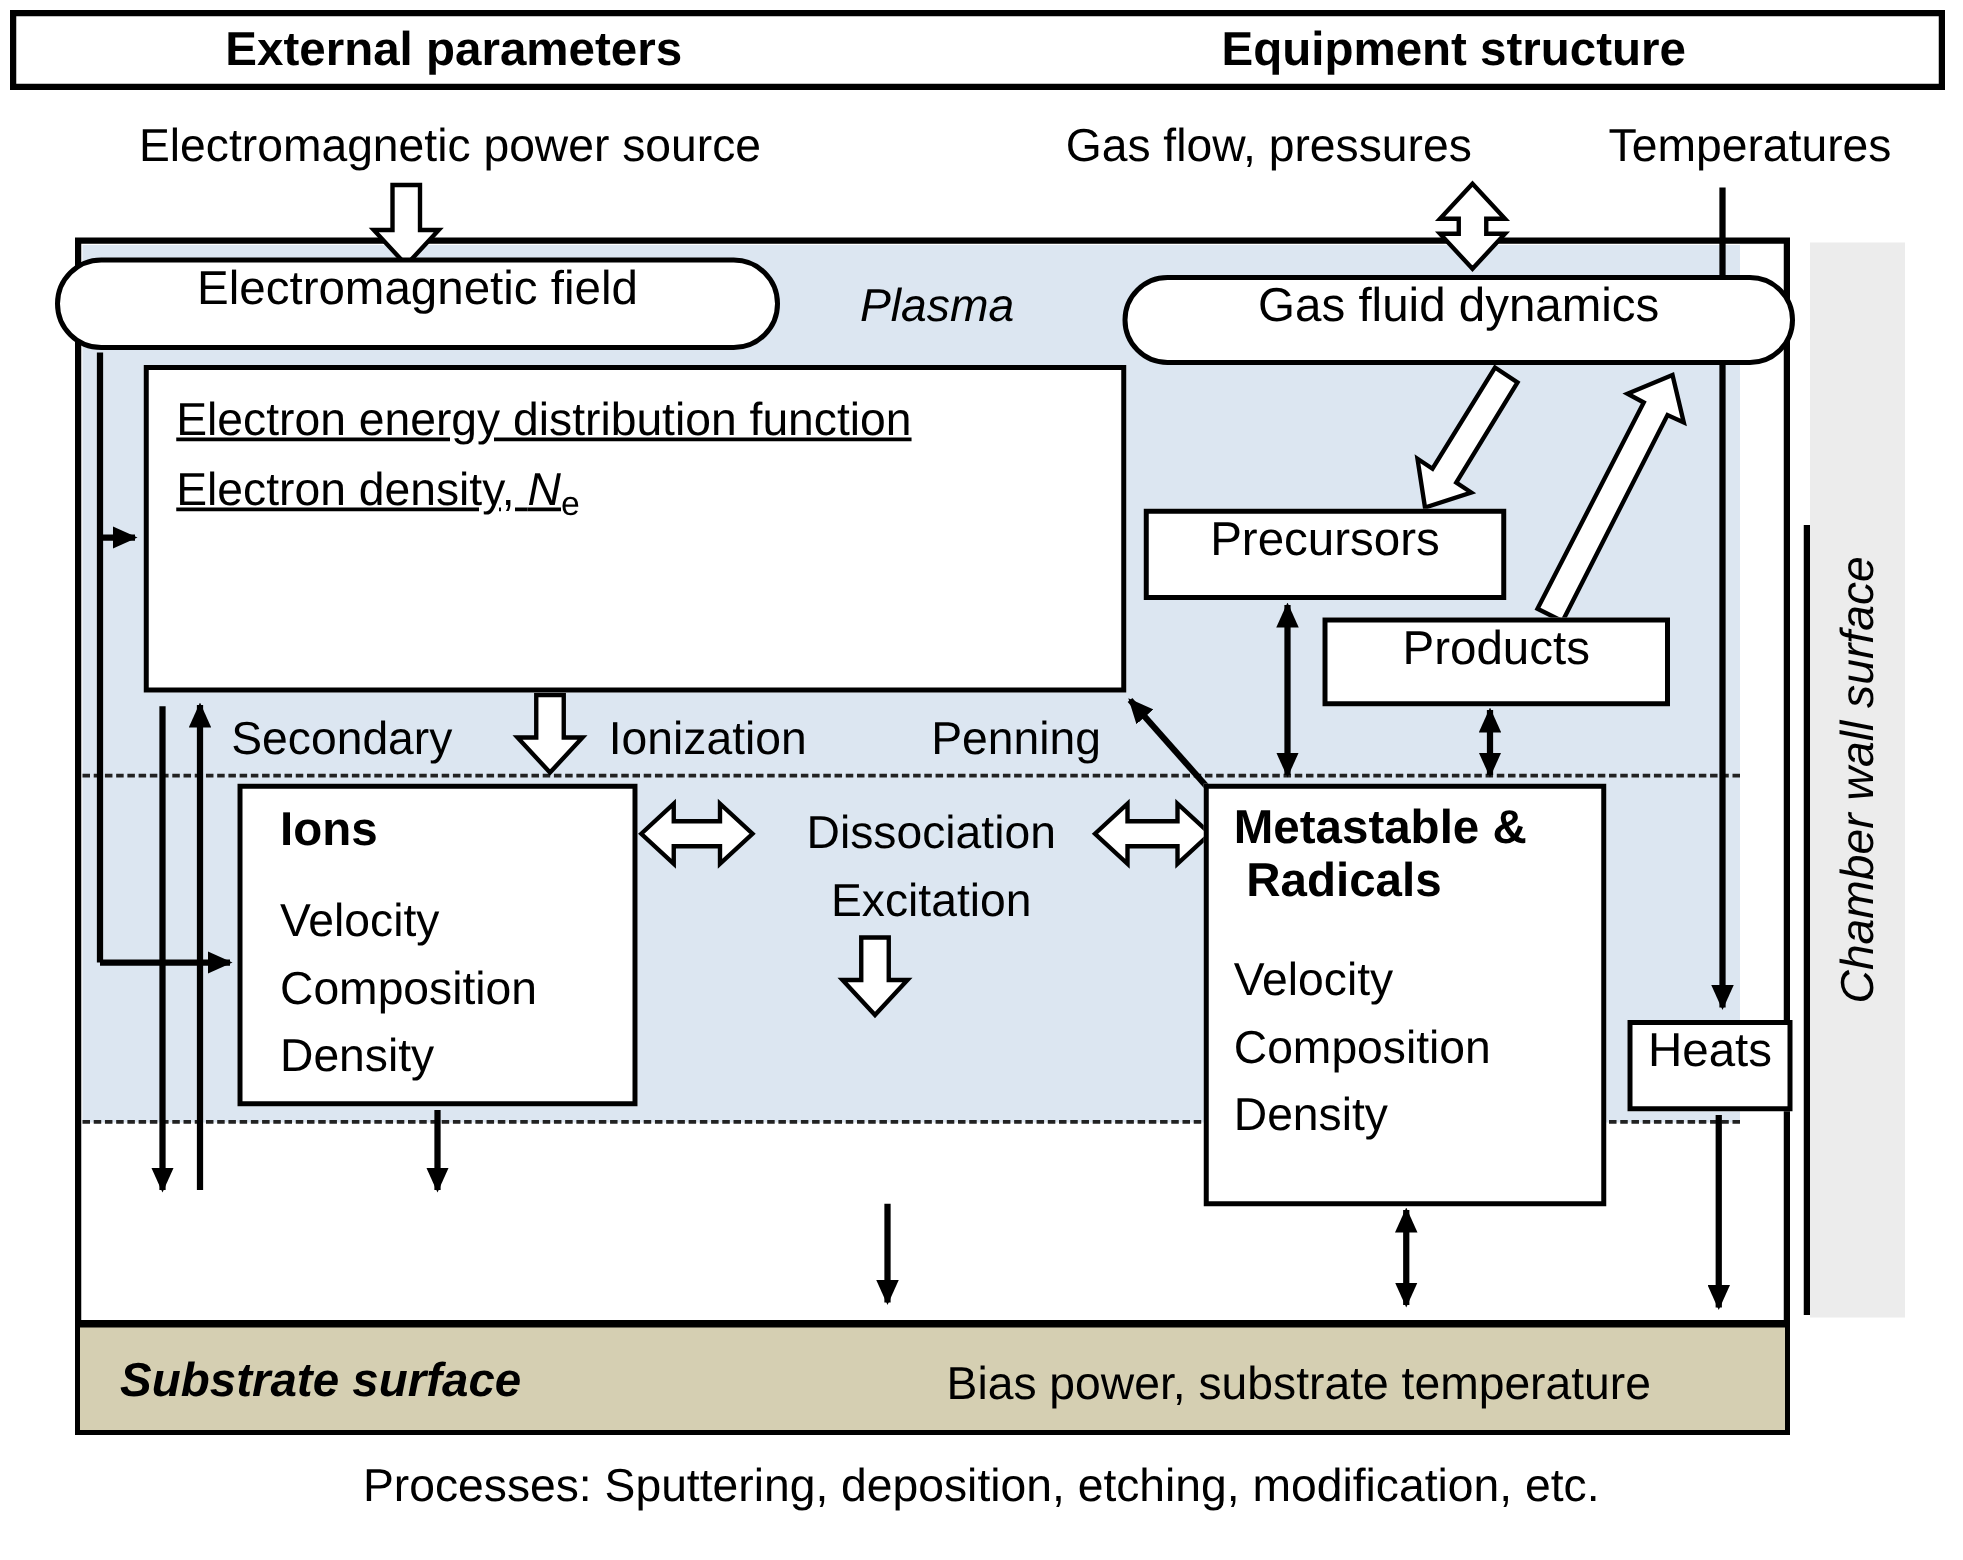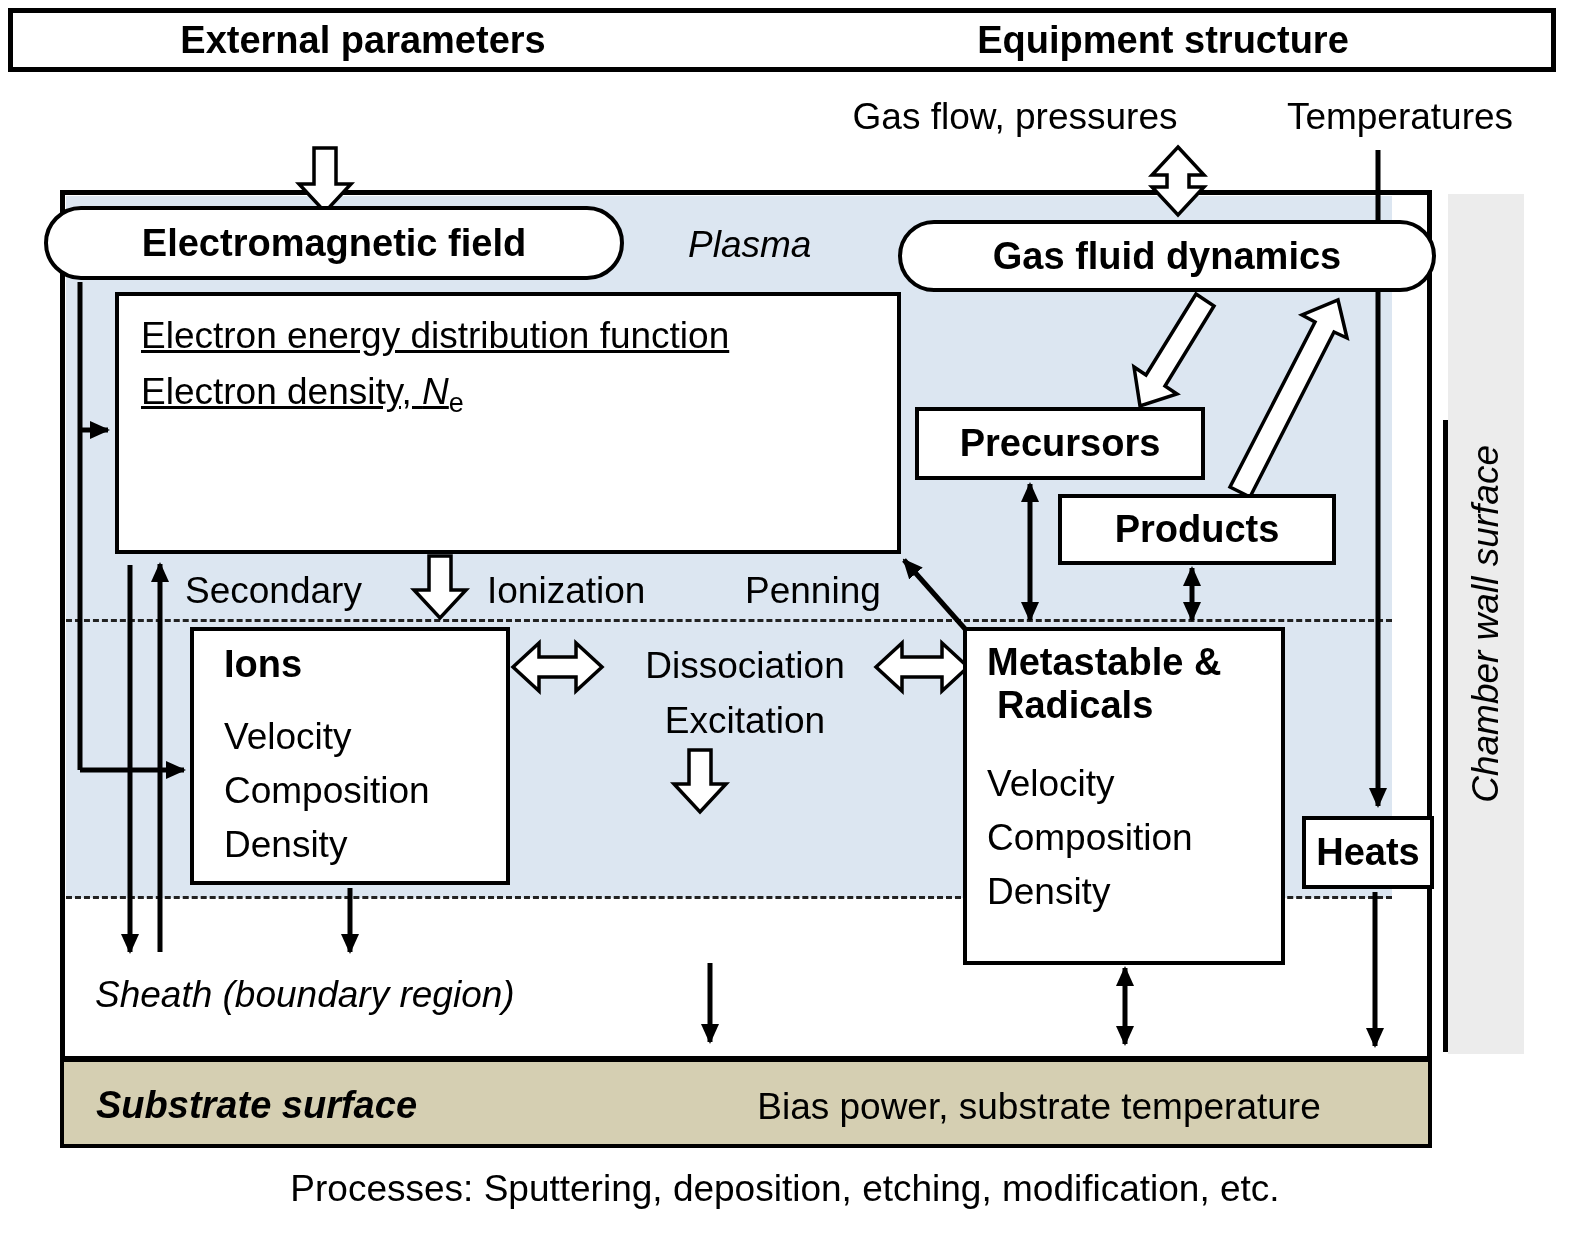--- a/index.html
+++ b/index.html
@@ -23,22 +23,22 @@
   .blue{
     position:absolute;left:66px;top:196px;width:1326px;height:702px;
     background:var(--color-plasma-bg,#dce6f1);z-index:2;
   }
   .dash{position:absolute;left:66px;width:1326px;height:0;border-top:3px dashed #222;z-index:3;}
   .box{
     position:absolute;background:#fff;border:4px solid #000;
     box-sizing:border-box;z-index:5;
   }
   .pill{
-    border-radius:44px;display:flex;align-items:center;justify-content:center;
-    font-weight:bold;font-size:38px;white-space:nowrap;
+    border-radius:44px;display:flex;align-items:flex-start;justify-content:center;
+    font-weight:normal;font-size:38px;white-space:nowrap;
   }
   .boxtitle{font-weight:bold;font-size:38px;white-space:nowrap;}
   .bodyline{font-size:37px;line-height:56px;white-space:nowrap;text-decoration:underline;}
   .props{font-size:37px;line-height:54px;white-space:nowrap;}
   sub{font-size:27px;}
   .arrows{position:absolute;left:0;top:0;z-index:4;pointer-events:none;}
   .arrows .solid{stroke:#000;stroke-width:5;fill:none;}
   .arrows .hollow{fill:#fff;stroke:#000;stroke-width:3.5;stroke-linejoin:miter;}
   .wallbar{
     position:absolute;left:1448px;top:194px;width:76px;height:860px;
@@ -60,20 +60,21 @@
 </head>
 <body>
 
 <div class="canvas">
 
   <div class="hdrbox">
     <div class="hdr" style="left:130px;width:440px;text-align:center;">External parameters</div>
     <div class="hdr" style="left:900px;width:500px;text-align:center;">Equipment structure</div>
   </div>
 
+  <div class="lbl ctr" style="left:40px;top:96px;width:640px;">Electromagnetic power source</div>
   <div class="lbl ctr" style="left:810px;top:96px;width:410px;">Gas flow, pressures</div>
   <div class="lbl ctr" style="left:1255px;top:96px;width:290px;">Temperatures</div>
 
   <div class="outer"></div>
   <div class="blue"></div>
   <div class="dash" style="top:619px;"></div>
   <div class="dash" style="top:896px;"></div>
 
   <div class="wallbar">
     <div class="walltext">Chamber wall surface</div>
@@ -154,21 +155,20 @@
   <div class="box pill" style="left:915px;top:407px;width:290px;height:73px;border-radius:0;">
     <span>Precursors</span>
   </div>
   <div class="box pill" style="left:1058px;top:494px;width:278px;height:71px;border-radius:0;">
     <span>Products</span>
   </div>
   <div class="box pill" style="left:1302px;top:816px;width:132px;height:73px;border-radius:0;">
     <span>Heats</span>
   </div>
 
-  <div class="lbl ital" style="left:95px;top:974px;">Sheath (boundary region)</div>
 
   <div class="substrate">
     <div class="lbl ital bold" style="left:32px;top:22px;font-size:38px;">Substrate surface</div>
     <div class="lbl" style="left:590px;top:24px;width:770px;text-align:center;">Bias power, substrate temperature</div>
   </div>
 
   <div class="caption">Processes: Sputtering, deposition, etching, modification, etc.</div>
 
 </div>
 

